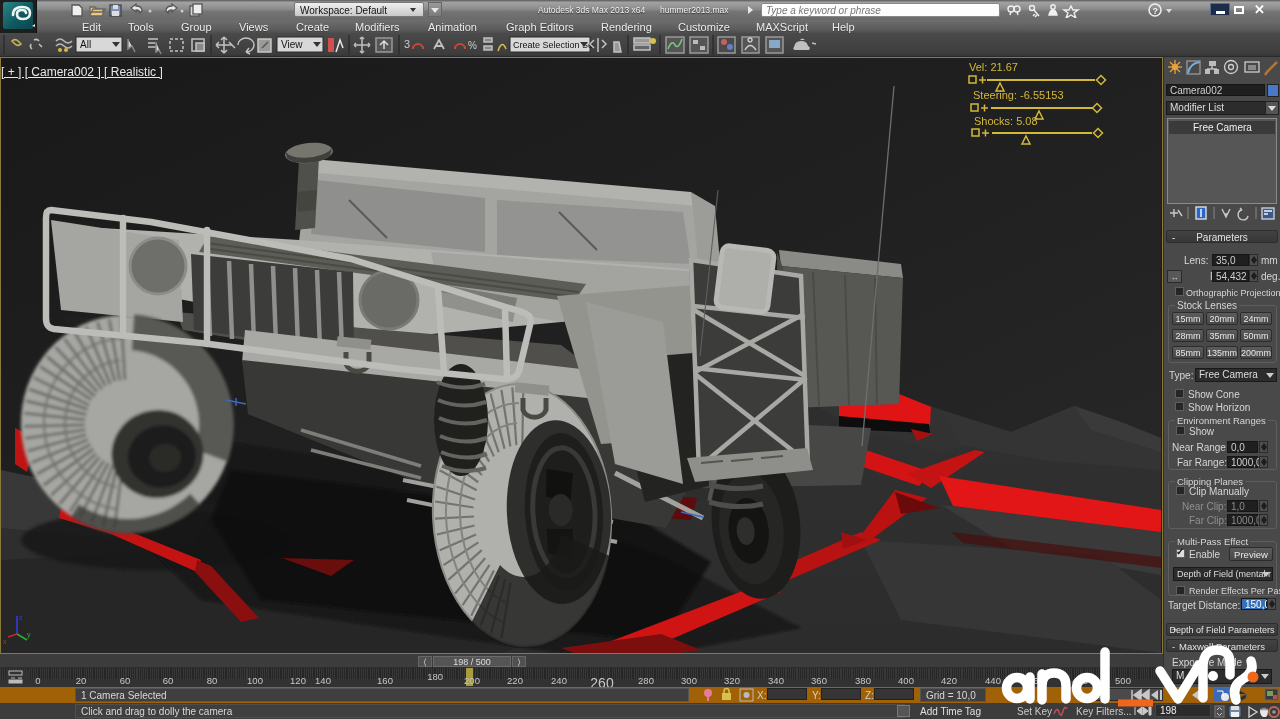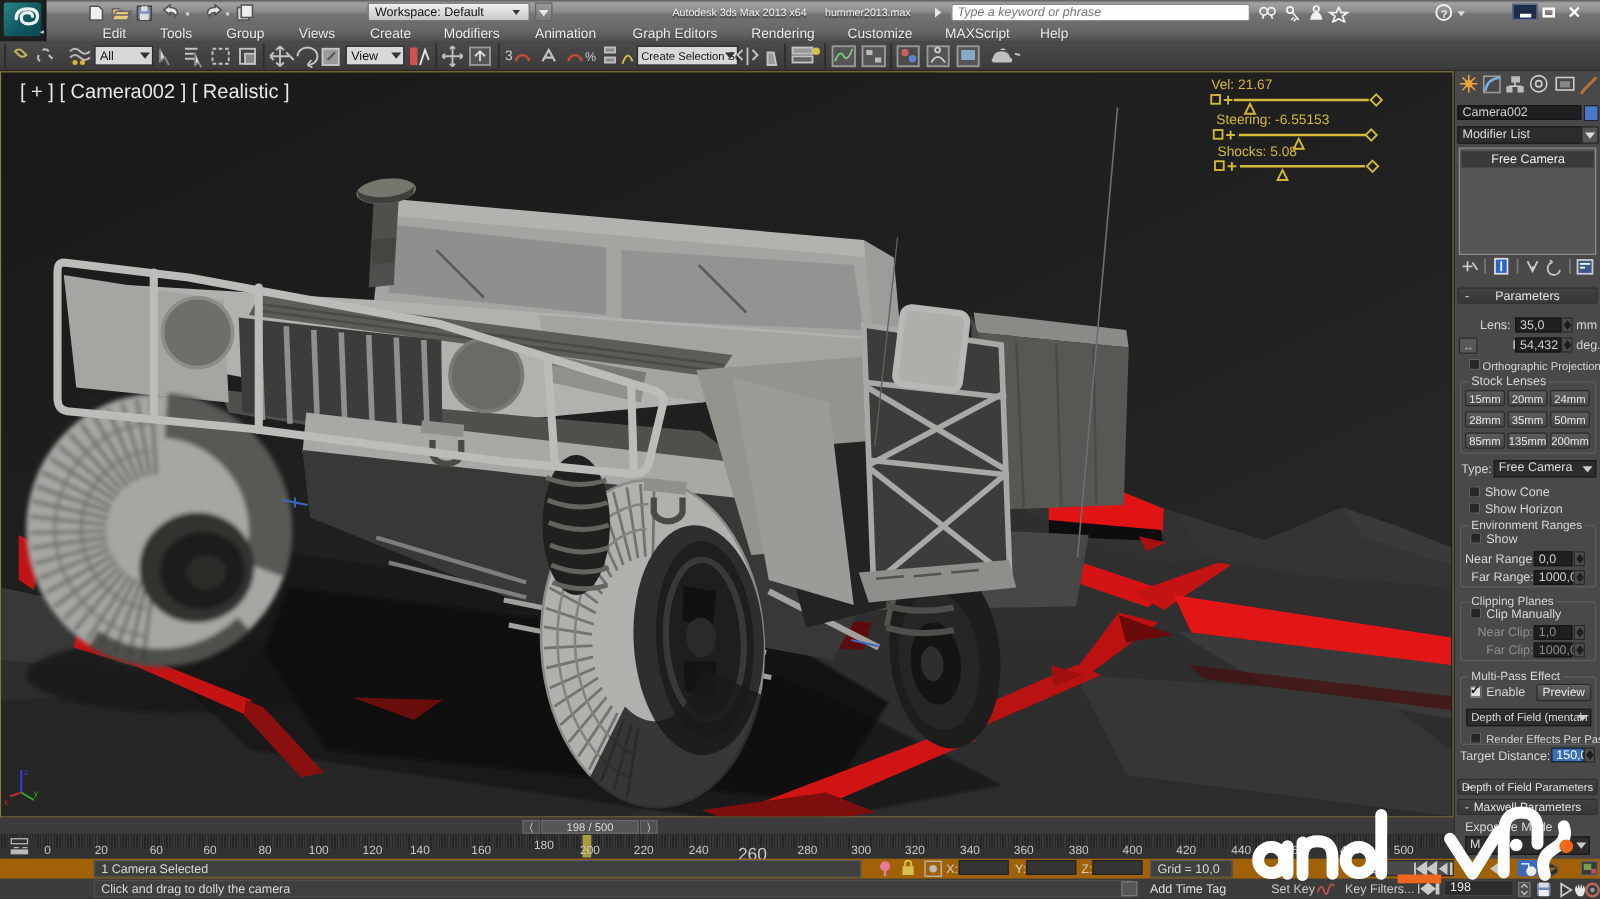--- a/index.html
+++ b/index.html
@@ -10,21 +10,21 @@
 #logo{left:0;top:0;width:37px;height:33px;background:#1e1e1e;border-right:1px solid #111;z-index:5;}
 #logo svg{position:absolute;left:3px;top:2px;}
 .ttext{position:absolute;top:5px;font-size:8.5px;color:#f2f2f2;text-shadow:0 1px 1px #333;}
 .menu{position:absolute;top:21px;height:12px;font-size:11px;color:#ececec;text-shadow:0 1px 1px #3a3a3a;}
 #searchbox{position:absolute;left:761px;top:3px;width:239px;height:14px;background:#fdfdfd;border:1px solid #888;border-radius:2px;font-size:10px;font-style:italic;color:#777;padding:1px 4px;}
 .winbtn{position:absolute;top:4px;font-size:11px;color:#fff;font-weight:bold;}
 
 #toolbar{left:0;top:33px;width:1280px;height:24px;background:linear-gradient(180deg,#4a4a4a,#3d3d3d 90%,#353535);border-bottom:1px solid #2a2a2a;}
 
 #vpwrap{left:0;top:57px;width:1163px;height:597px;background:#1e1e1e;border:1px solid #8a7a3a;}
-#vplabel{position:absolute;left:15px;top:7px;color:#e8e8e8;font-size:16px;}
+#vplabel{position:absolute;left:0;top:7px;color:#e8e8e8;font-size:12px;text-decoration:underline;}
 
 #rpanel{left:1163px;top:57px;width:117px;height:662px;background:#494949;border-left:1px solid #2f2f2f;font-size:10px;color:#d6d6d6;}
 .rollhead{position:absolute;left:2px;width:112px;height:13px;background:linear-gradient(180deg,#424242,#373737);border:1px solid #2d2d2d;border-radius:2px;color:#e2e2e2;text-align:center;font-size:10px;line-height:13px;}
 .rollhead .pm{position:absolute;left:5px;top:0;}
 .fld{position:absolute;background:#1f1f1f;border:1px solid #161616;color:#cfcfcf;font-size:10px;line-height:11px;padding:0 3px;height:12px;}
 .spin{position:absolute;width:9px;height:12px;background:#4e4e4e;border:1px solid #2a2a2a;}
 .spin:before{content:"";position:absolute;left:1px;top:1px;border-left:3px solid transparent;border-right:3px solid transparent;border-bottom:4px solid #1d1d1d;}
 .spin:after{content:"";position:absolute;left:1px;bottom:1px;border-left:3px solid transparent;border-right:3px solid transparent;border-top:4px solid #1d1d1d;}
 .cb{position:absolute;width:9px;height:9px;background:#262626;border:1px solid #5f5f5f;}
 .grp{position:absolute;border:1px solid #5e5e5e;border-radius:3px;}
@@ -592,21 +592,21 @@
     </div>
     <div class="abs" style="left:466px;top:0px;width:7px;height:18px;background:#a99b3f;"></div>
     <div id="rulnums">
         <span style="position:absolute;left:24px;top:7px;width:28px;text-align:center;font-size:9.5px;color:#c8c8c8;">0</span>
         <span style="position:absolute;left:67px;top:7px;width:28px;text-align:center;font-size:9.5px;color:#c8c8c8;">20</span>
         <span style="position:absolute;left:111px;top:7px;width:28px;text-align:center;font-size:9.5px;color:#c8c8c8;">60</span>
         <span style="position:absolute;left:154px;top:7px;width:28px;text-align:center;font-size:9.5px;color:#c8c8c8;">60</span>
         <span style="position:absolute;left:198px;top:7px;width:28px;text-align:center;font-size:9.5px;color:#c8c8c8;">80</span>
         <span style="position:absolute;left:241px;top:7px;width:28px;text-align:center;font-size:9.5px;color:#c8c8c8;">100</span>
         <span style="position:absolute;left:284px;top:7px;width:28px;text-align:center;font-size:9.5px;color:#c8c8c8;">120</span>
-        <span style="position:absolute;left:328px;top:7px;width:28px;text-align:left;font-size:9.5px;color:#c8c8c8;">140</span>
+        <span style="position:absolute;left:309px;top:7px;width:28px;text-align:center;font-size:9.5px;color:#c8c8c8;">140</span>
         <span style="position:absolute;left:371px;top:7px;width:28px;text-align:center;font-size:9.5px;color:#c8c8c8;">160</span>
         <span style="position:absolute;left:415px;top:3px;width:28px;text-align:right;font-size:9.5px;color:#c8c8c8;">180</span>
         <span style="position:absolute;left:458px;top:7px;width:28px;text-align:center;font-size:9.5px;color:#c8c8c8;">200</span>
         <span style="position:absolute;left:501px;top:7px;width:28px;text-align:center;font-size:9.5px;color:#c8c8c8;">220</span>
         <span style="position:absolute;left:545px;top:7px;width:28px;text-align:center;font-size:9.5px;color:#c8c8c8;">240</span>
         <span style="position:absolute;left:588px;top:7px;width:28px;text-align:center;font-size:14px;color:#c8c8c8;">260</span>
         <span style="position:absolute;left:632px;top:7px;width:28px;text-align:center;font-size:9.5px;color:#c8c8c8;">280</span>
         <span style="position:absolute;left:675px;top:7px;width:28px;text-align:center;font-size:9.5px;color:#c8c8c8;">300</span>
         <span style="position:absolute;left:718px;top:7px;width:28px;text-align:center;font-size:9.5px;color:#c8c8c8;">320</span>
         <span style="position:absolute;left:762px;top:7px;width:28px;text-align:center;font-size:9.5px;color:#c8c8c8;">340</span>

